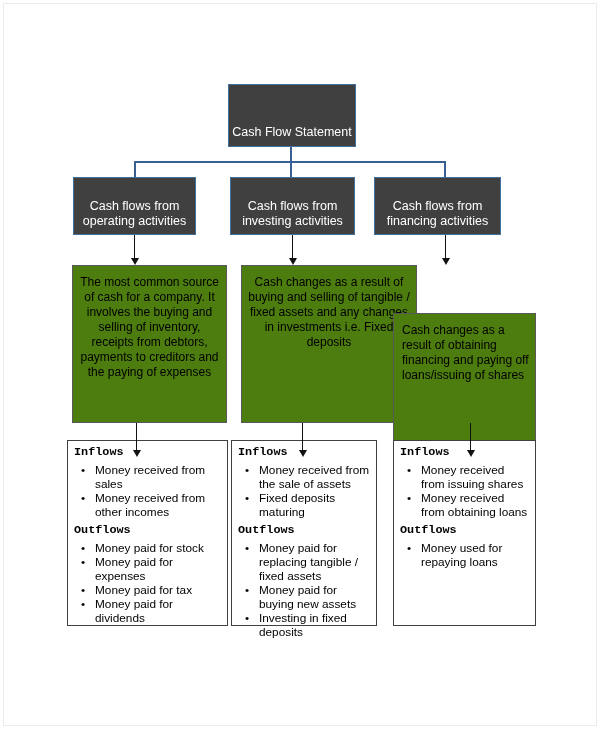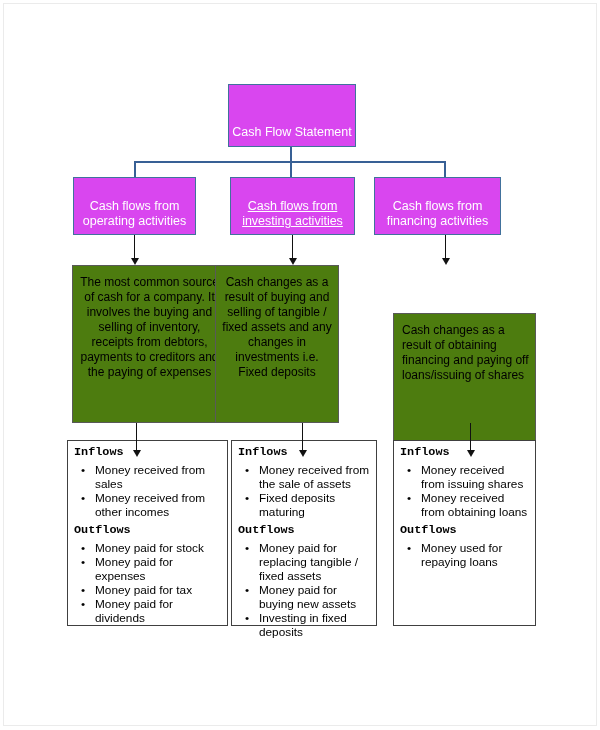--- a/index.html
+++ b/index.html
@@ -7,28 +7,28 @@
     position:relative;width:600px;height:730px;background:#ffffff;
     font-family:"Liberation Sans","DejaVu Sans",sans-serif;color:#000;
     overflow:hidden;
   }
   .frame{
     position:absolute;left:3px;top:3px;right:3px;bottom:4px;
     border:1px solid #ebebeb;pointer-events:none;
   }
   
   .node{
-    position:absolute;background:#d946ef;border:1px solid #41719c;
+    position:absolute;background:#404040;border:1px solid #41719c;
     color:#fff;display:flex;align-items:flex-end;justify-content:center;
     text-align:center;font-size:12.5px;line-height:15px;box-sizing:border-box;
   }
   .pos-root{left:228px;top:84px;width:128px;height:63px;padding-bottom:6px;}
   .pos-root span{white-space:nowrap;}
   .pos-blue-a{left:73px;top:177px;width:123px;height:58px;padding-bottom:5px;}
-  .pos-blue-b{left:230px;top:177px;width:125px;height:58px;padding-bottom:5px;text-decoration:underline;}
+  .pos-blue-b{left:230px;top:177px;width:125px;height:58px;padding-bottom:5px;}
   .pos-blue-c{left:374px;top:177px;width:127px;height:58px;padding-bottom:5px;}
   
   .conn{position:absolute;background:#386095;}
   .conn-v-root{left:290px;top:147px;width:2px;height:15px;}
   .conn-h{left:134px;top:161px;width:312px;height:2px;}
   .conn-d1{left:134px;top:161px;width:2px;height:16px;}
   .conn-d2{left:290px;top:161px;width:2px;height:16px;}
   .conn-d3{left:444px;top:161px;width:2px;height:16px;}
   
   .arrow{position:absolute;width:9px;display:flex;flex-direction:column;align-items:center;z-index:5;}
@@ -40,21 +40,21 @@
   .ar-b1{left:132px;top:423px;height:34px;}
   .ar-b2{left:298px;top:423px;height:34px;}
   .ar-b3{left:466px;top:423px;height:34px;}
   
   .descbox{
     position:absolute;top:265px;height:158px;background:#4d7c0f;
     border:1px solid #595959;box-sizing:border-box;
     font-size:12px;line-height:15px;padding:9px 5px 0 5px;text-align:center;
   }
   .pos-desc-a{left:72px;width:155px;}
-  .pos-desc-b{left:215px;width:124px;}
+  .pos-desc-b{left:241px;width:176px;}
   .pos-desc-c{left:393px;width:143px;text-align:left;padding:9px 4px 0 8px;margin-top:48px;}
   
   .flowbox{
     position:absolute;top:440px;height:186px;background:#fff;
     border:1px solid #404040;box-sizing:border-box;
     font-size:11.8px;line-height:14px;padding:4px 2px 0 6px;text-align:left;
   }
   .pos-flow-a{left:67px;width:161px;}
   .pos-flow-b{left:231px;width:146px;}
   .pos-flow-c{left:393px;width:143px;}

